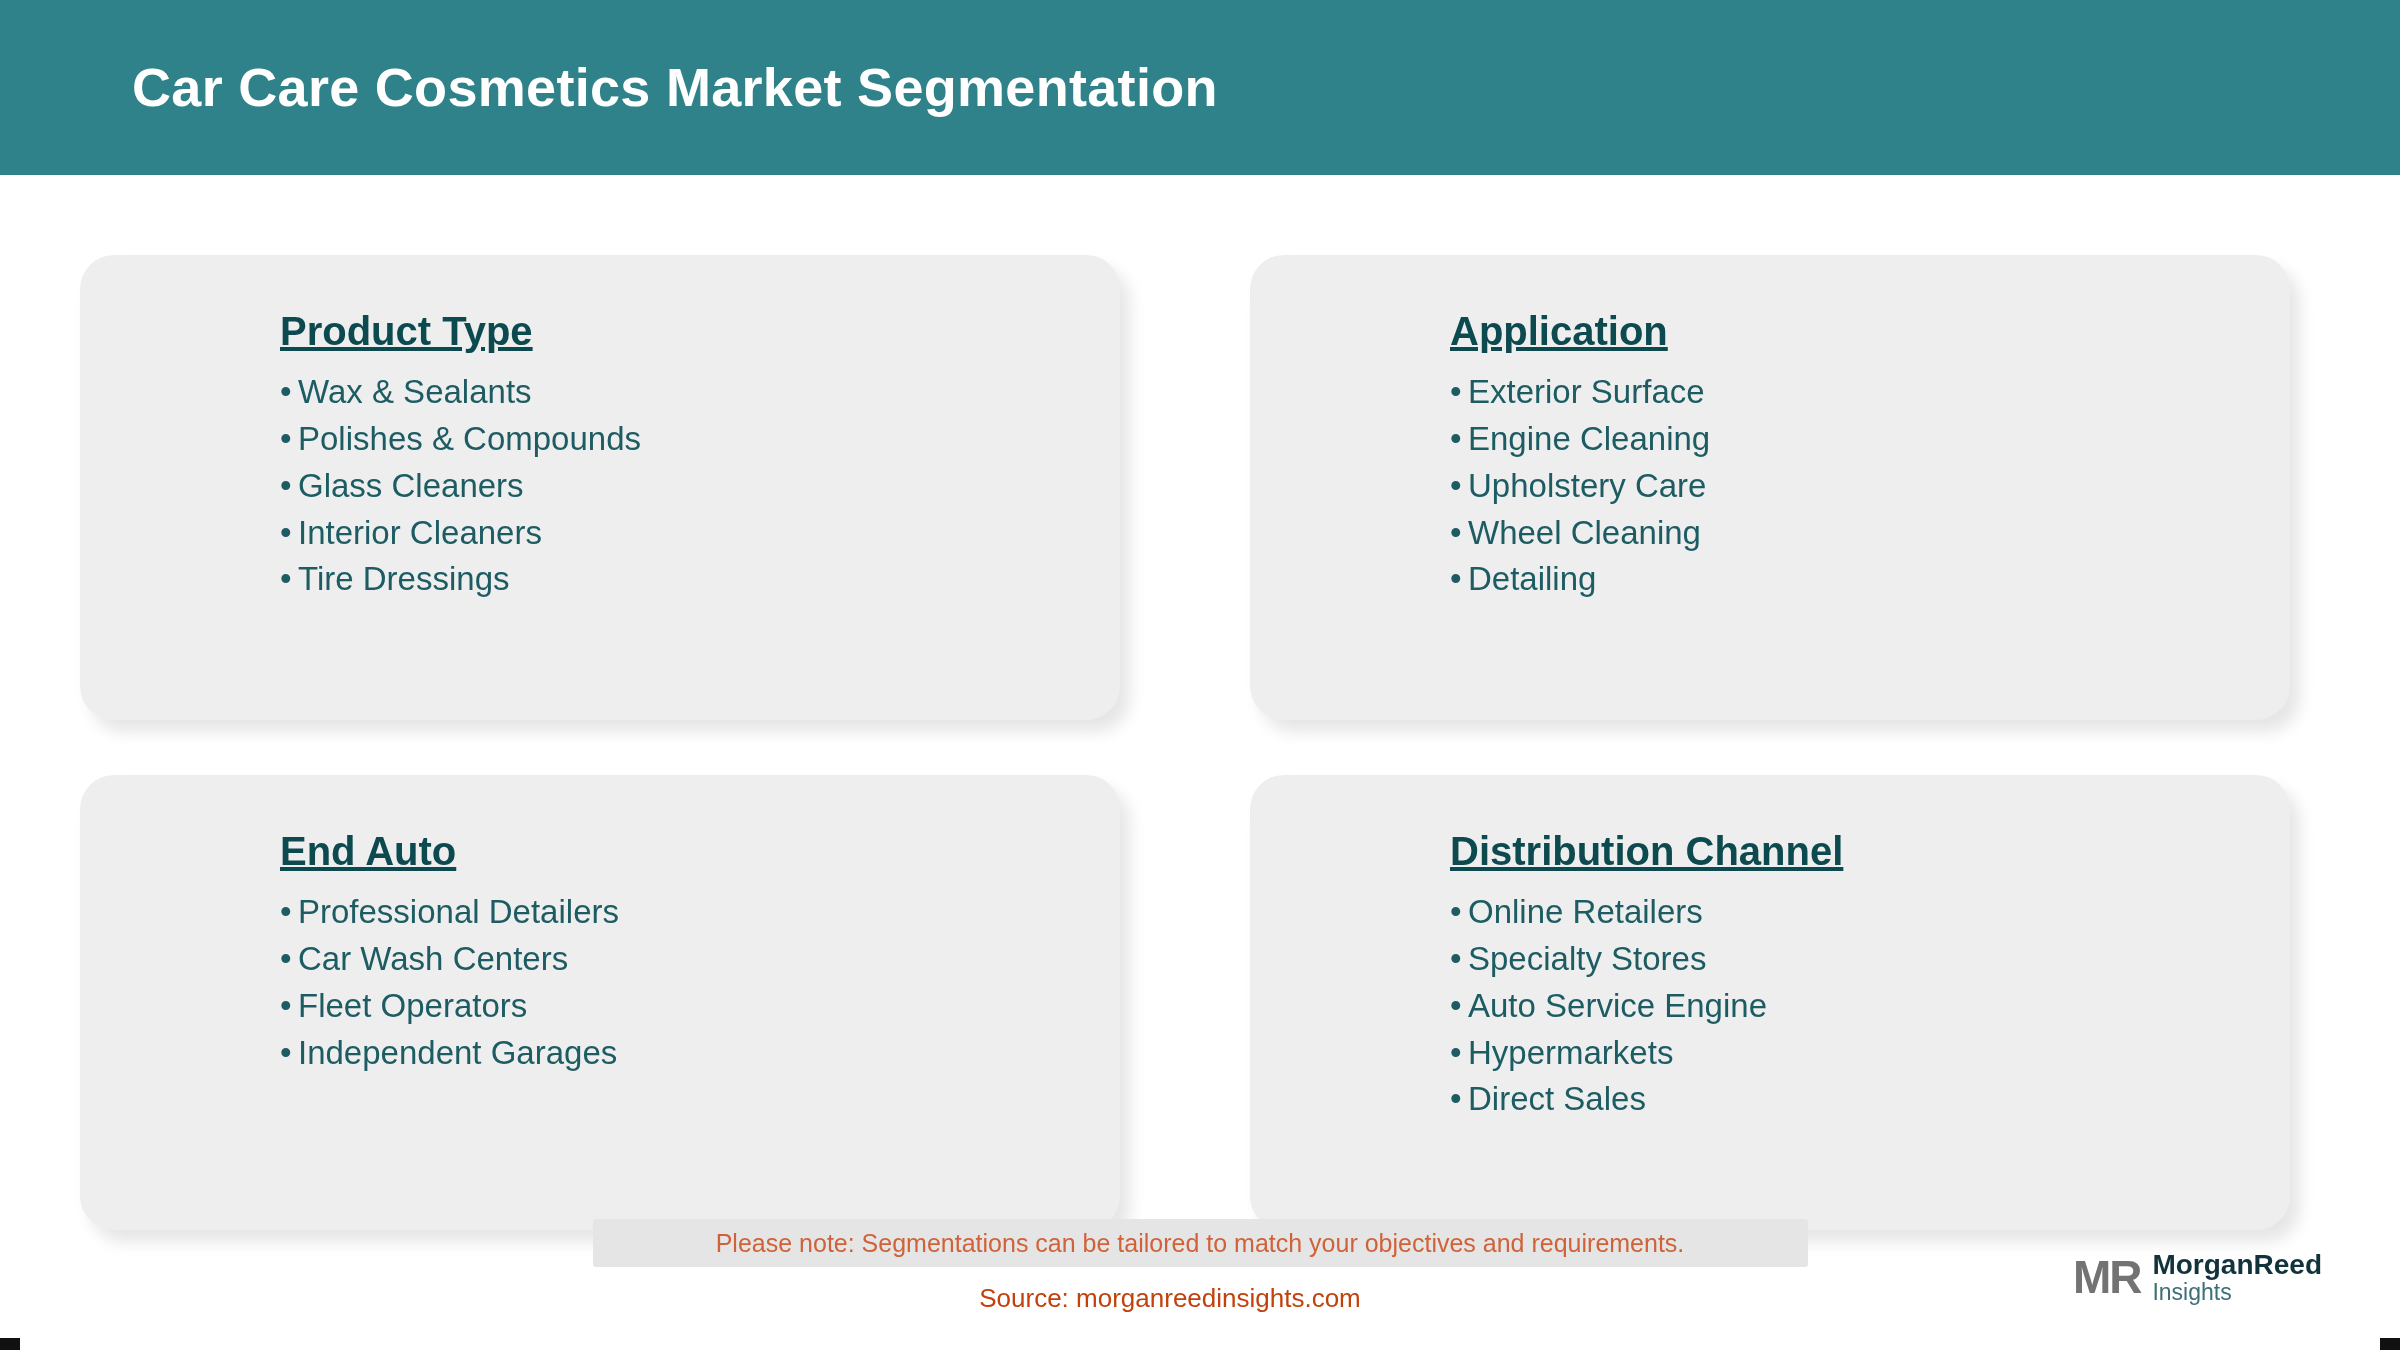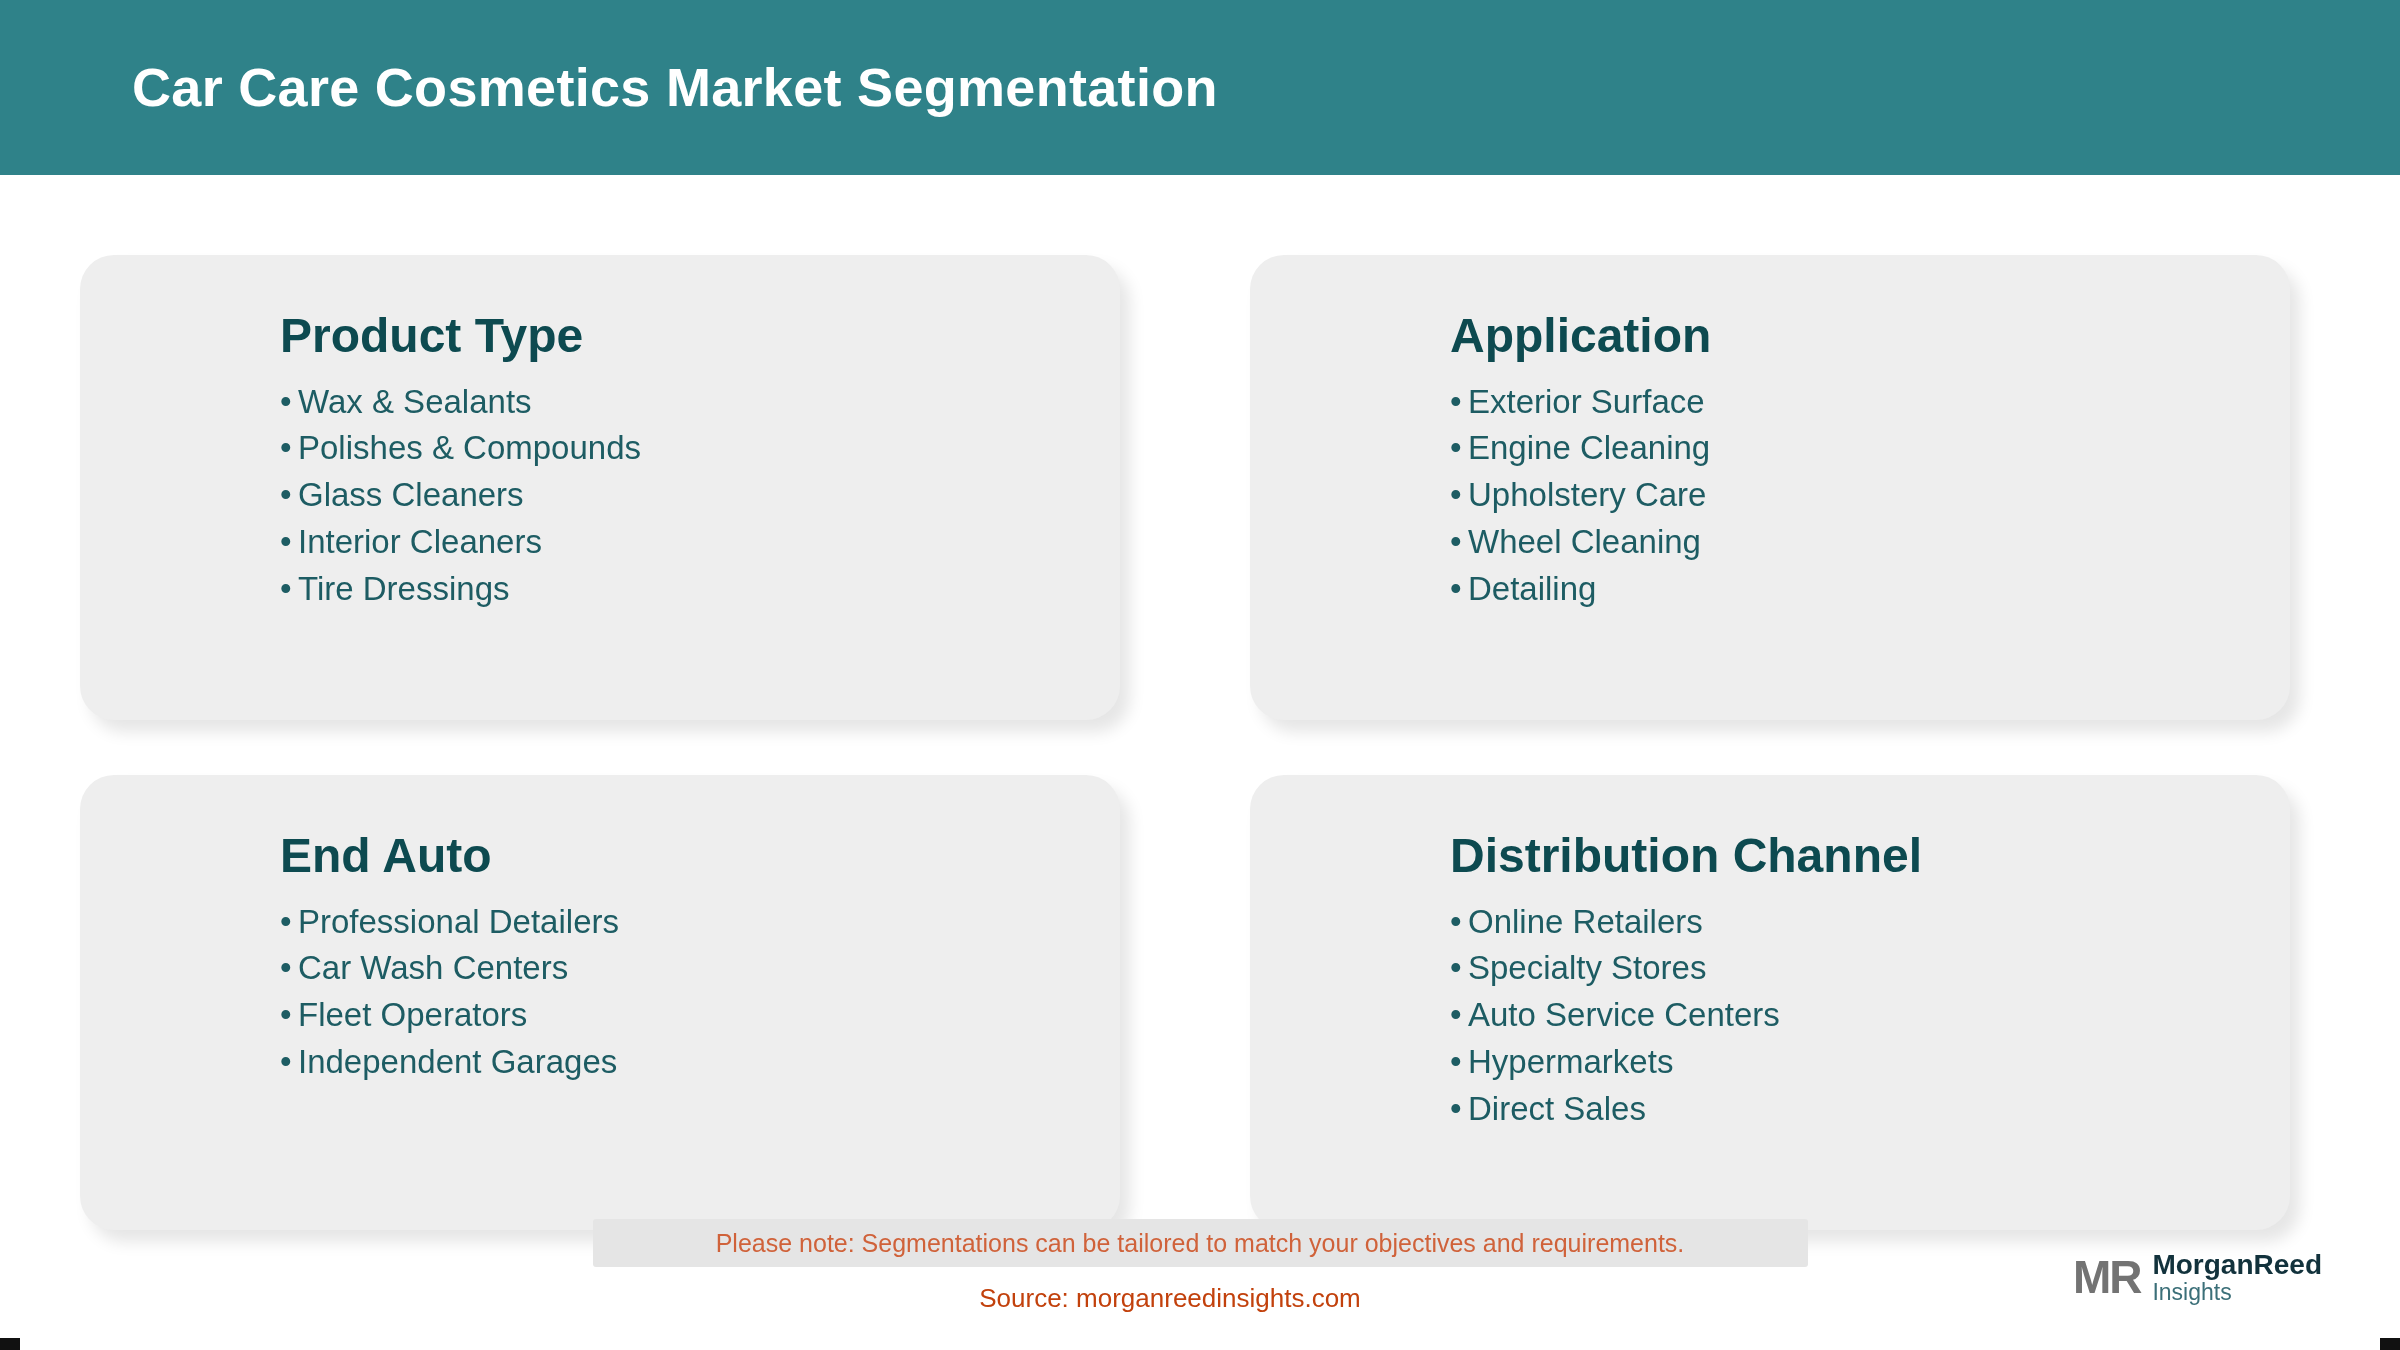--- a/index.html
+++ b/index.html
@@ -59,24 +59,25 @@
   .card {
     position: relative;
     background: #eeeeee;
     border-radius: 34px;
     box-sizing: border-box;
     padding: 52px 0 0 200px;
     box-shadow: 10px 12px 16px rgba(0,0,0,0.10);
   }
   .card-title {
     color: #0d4a50;
-    font-size: 48px;
+    font-size: 40px;
     font-weight: bold;
     margin: 0 0 14px 0;
     line-height: 1.2;
+    text-decoration: underline;
   }
   .card-list {
     list-style: none;
     margin: 0;
     padding: 0;
   }
   .card-list li {
     color: #1d5c63;
     font-size: 33px;
     line-height: 1.42;
@@ -197,21 +198,21 @@
         <li><span class="bullet">•</span><span>Fleet Operators</span></li>
         <li><span class="bullet">•</span><span>Independent Garages</span></li>
       </ul>
     </div>
 
     <div class="card">
       <h2 class="card-title">Distribution Channel</h2>
       <ul class="card-list">
         <li><span class="bullet">•</span><span>Online Retailers</span></li>
         <li><span class="bullet">•</span><span>Specialty Stores</span></li>
-        <li><span class="bullet">•</span><span>Auto Service Centers</span></li>
+        <li><span class="bullet">•</span><span>Auto Service Engine</span></li>
         <li><span class="bullet">•</span><span>Hypermarkets</span></li>
         <li><span class="bullet">•</span><span>Direct Sales</span></li>
       </ul>
     </div>
 
   </div>
 
   <div class="footer">
     <div class="note">Please note: Segmentations can be tailored to match your objectives and requirements.</div>
     <div class="source">Source: morganreedinsights.com</div>

